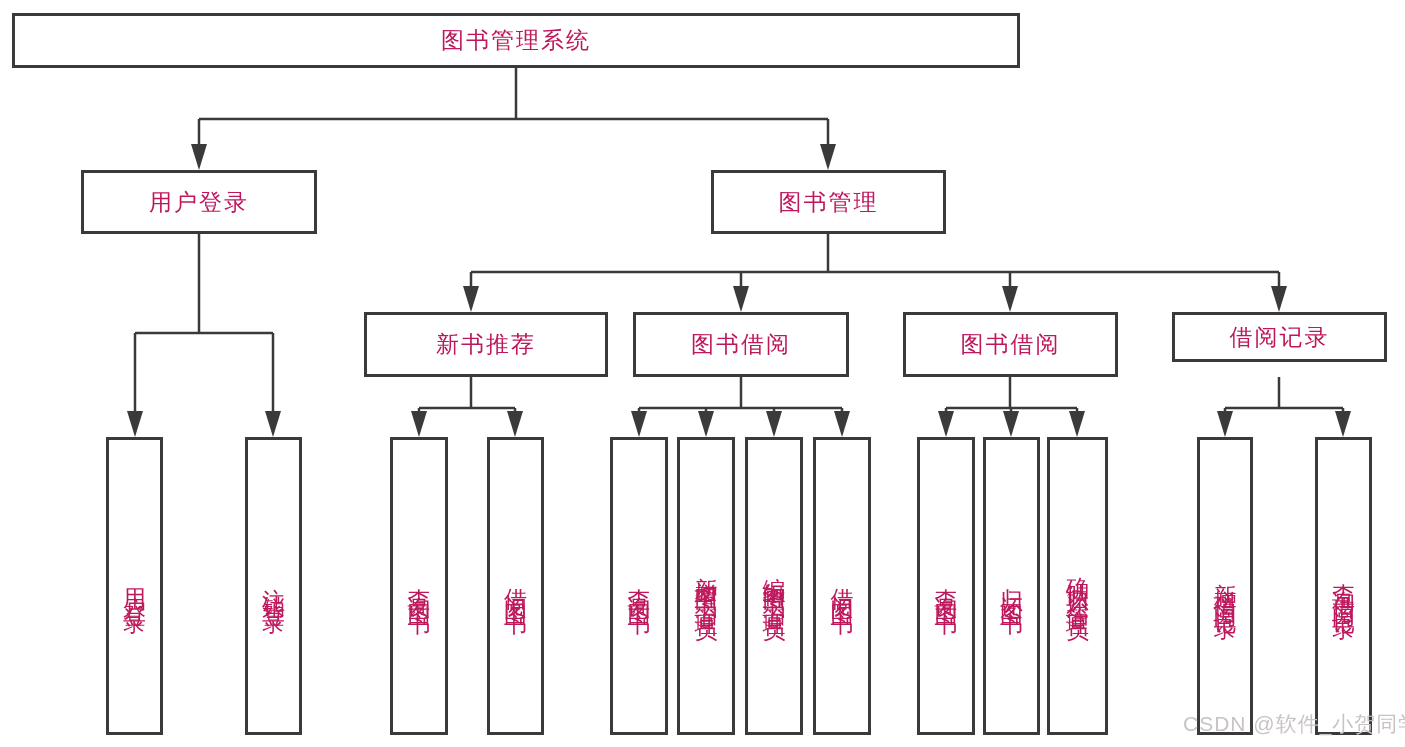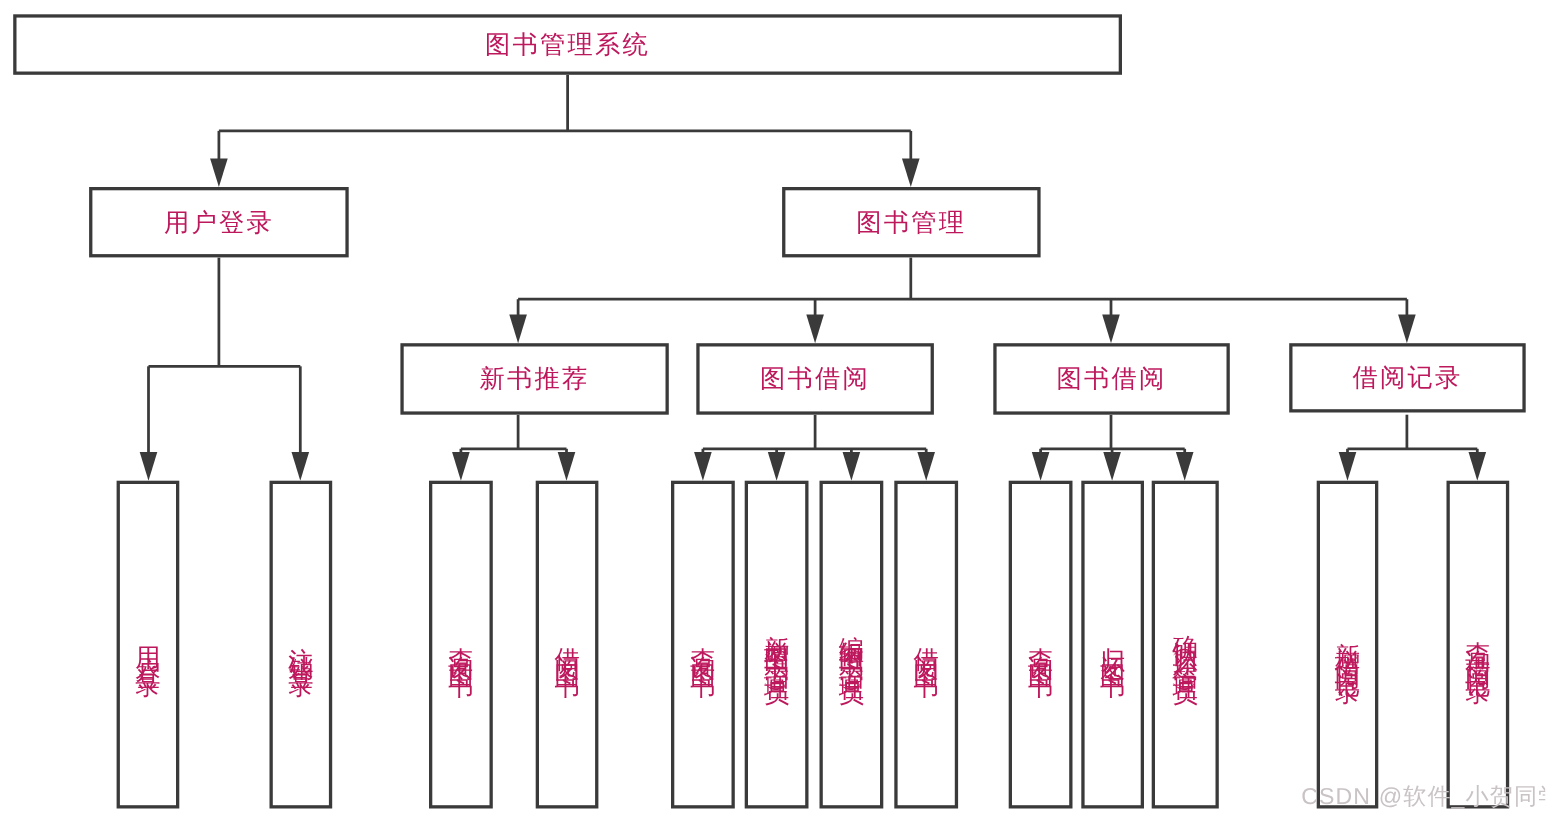--- a/index.html
+++ b/index.html
@@ -137,21 +137,21 @@
 
   <div class="box hbox" style="left:364px; top:312px; width:244px; height:65px;">
     <span>新书推荐</span>
   </div>
   <div class="box hbox" style="left:633px; top:312px; width:216px; height:65px;">
     <span>图书借阅</span>
   </div>
   <div class="box hbox" style="left:903px; top:312px; width:215px; height:65px;">
     <span>图书借阅</span>
   </div>
-  <div class="box hbox" style="left:1172px; top:312px; width:215px; height:63px;">
+  <div class="box hbox" style="left:1172px; top:312px; width:215px; height:50px;">
     <span>借阅记录</span>
   </div>
 
   <div class="box vbox" style="left:106px; top:437px; width:57px; height:298px;">
     <span>用户登录</span>
   </div>
   <div class="box vbox" style="left:245px; top:437px; width:57px; height:298px;">
     <span>注销登录</span>
   </div>
 

